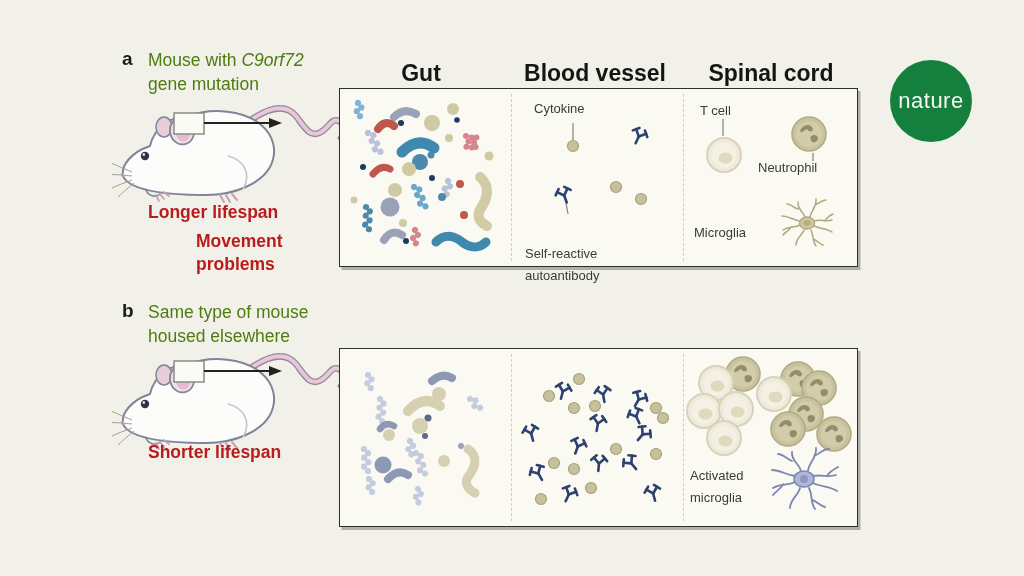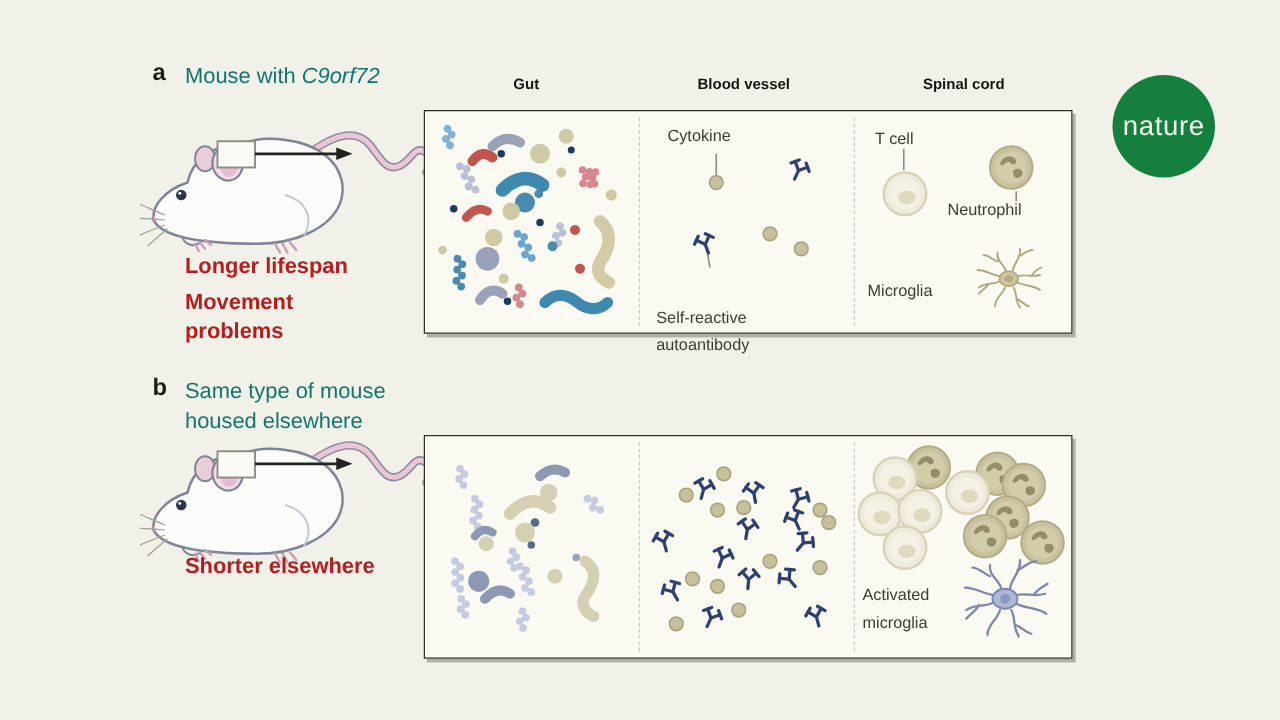--- a/index.html
+++ b/index.html
@@ -4,25 +4,25 @@
 <style>
   html,body{margin:0;padding:0;}
   .canvas{
     position:relative; width:1024px; height:576px;
     background:#f2f1e9; overflow:hidden;
     font-family:"Liberation Sans","DejaVu Sans",sans-serif;
     color:#1d1d1b;
   }
   .abs{position:absolute;}
   .panel-letter{font-weight:bold; font-size:19px; color:#1b1b19;}
-  .panel-title{font-size:17.5px; line-height:24px; color:#0f766e;}
+  .panel-title{font-size:17.5px; line-height:24px; color:#4d7c0f;}
   .panel-title em{font-style:italic;}
   .outcome{font-weight:bold; font-size:17.5px; line-height:23px; color:#b91c1c; width:152px;}
-  .outcome + .outcome{margin-top:6px;}
-  .col-header{font-weight:bold; font-size:12px; transform:translateX(-50%); white-space:nowrap; color:#151513;}
+  .outcome + .outcome{margin-top:6px;margin-left:48px;}
+  .col-header{font-weight:bold; font-size:23px; transform:translateX(-50%); white-space:nowrap; color:#151513;}
   .box{
     position:absolute; left:339px; width:519px; height:179px;
     background:#faf9f2; border:1.5px solid #2e2e2a;
     box-shadow:2.5px 3px 0 rgba(70,70,62,0.38);
     box-sizing:border-box;
   }
   .divider{position:absolute; top:5px; bottom:5px; width:0; border-left:1.5px dashed #c8ccd6;}
   .box-art{position:absolute; left:0; top:0;}
   .anno{position:absolute; font-size:13px; line-height:21.5px; color:#3b3b37;}
   .logo{
@@ -147,20 +147,21 @@
     <span>nature</span>
   </div>
 
   <div class="abs col-header" style="left:421px; top:60px;">Gut</div>
   <div class="abs col-header" style="left:595px; top:60px;">Blood vessel</div>
   <div class="abs col-header" style="left:771px; top:60px;">Spinal cord</div>
 
   <div class="abs panel-letter" style="left:122px; top:48px;">a</div>
   <div class="abs panel-title" style="left:148px; top:48px; width:210px;">
     <div><span>Mouse with </span><em>C9orf72</em></div>
+    <div>gene mutation</div>
   </div>
 
   <svg class="abs" style="left:112px; top:100px;" width="236" height="110" viewBox="0 0 236 110">
     <use href="#mouse"></use>
   </svg>
 
   <div class="abs" style="left:148px; top:201px;">
     <div class="outcome">Longer lifespan</div>
     <div class="outcome">Movement problems</div>
   </div>
@@ -235,21 +236,21 @@
   <div class="abs panel-title" style="left:148px; top:300px; width:210px;">
     <div>Same type of mouse</div>
     <div>housed elsewhere</div>
   </div>
 
   <svg class="abs" style="left:112px; top:348px;" width="236" height="110" viewBox="0 0 236 110">
     <use href="#mouse"></use>
   </svg>
 
   <div class="abs" style="left:148px; top:441px;">
-    <div class="outcome">Shorter elsewhere</div>
+    <div class="outcome">Shorter lifespan</div>
   </div>
 
   <div class="box" style="top:348px;padding-left:28px;">
     <svg class="box-art" width="516" height="176" viewBox="0 0 516 176">
 
       <g>
         <use href="#chain4" transform="translate(28,26) rotate(12)" fill="#c5cce0"></use>
         <path d="M92,32 Q102,23 112,29" stroke="#8d98b5" stroke-width="8" fill="none" stroke-linecap="round"></path>
         <use href="#chain6" transform="translate(40,50) rotate(10)" fill="#c5cce0"></use>
         <path d="M68,62 Q84,45 100,57" stroke="#d6d0b2" stroke-width="10" fill="none" stroke-linecap="round"></path>

